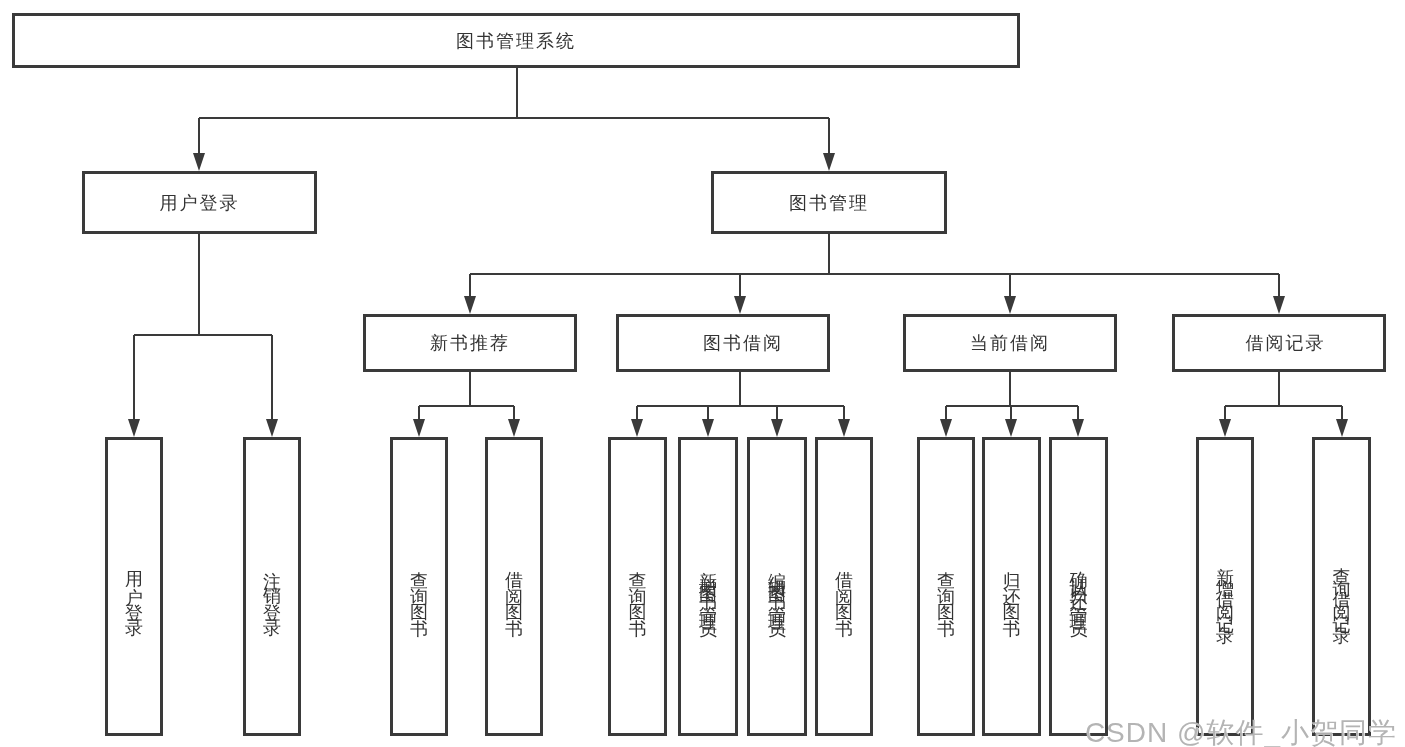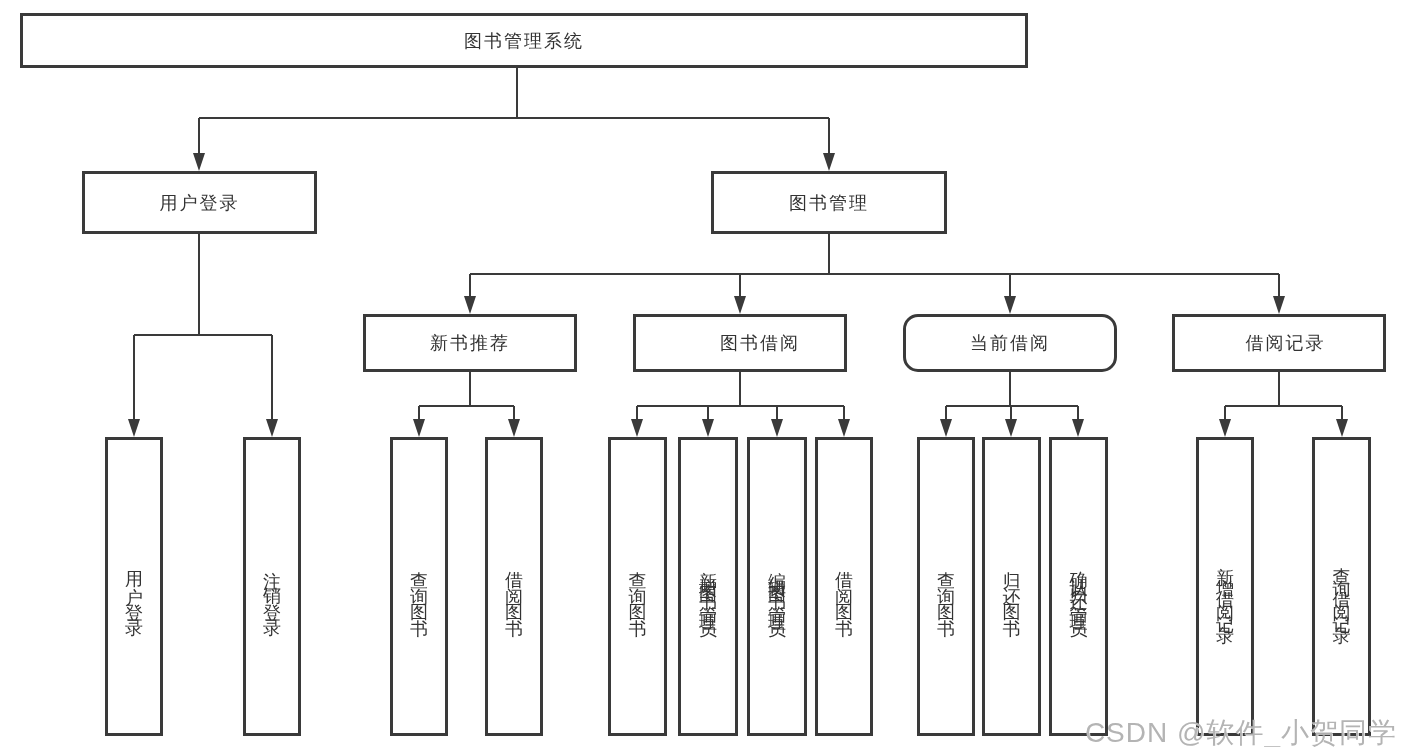--- a/index.html
+++ b/index.html
@@ -85,28 +85,28 @@
     <path d="M1010 372 V406 M946 406 H1078 M946 406 V421 M1011 406 V421 M1078 406 V421"></path>
     <polygon points="940,419 952,419 946,437"></polygon>
     <polygon points="1005,419 1017,419 1011,437"></polygon>
     <polygon points="1072,419 1084,419 1078,437"></polygon>
 
     <path d="M1279 372 V406 M1225 406 H1342 M1225 406 V421 M1342 406 V421"></path>
     <polygon points="1219,419 1231,419 1225,437"></polygon>
     <polygon points="1336,419 1348,419 1342,437"></polygon>
   </svg>
 
-  <div class="node" style="left:20px;top:13px;width:1008px;height:55px;text-align:center;">图书管理系统</div>
+  <div class="node" style="left:12px;top:13px;width:1008px;height:55px;text-align:center;">图书管理系统</div>
 
   <div class="node" style="left:82px;top:171px;width:235px;height:63px;">用户登录</div>
   <div class="node" style="left:711px;top:171px;width:236px;height:63px;">图书管理</div>
 
   <div class="node" style="left:363px;top:314px;width:214px;height:58px;">新书推荐</div>
-  <div class="node" style="left:633px;top:314px;width:214px;height:58px;padding-left:40px;">图书借阅</div>
-  <div class="node" style="left:903px;top:314px;width:214px;height:58px;border-radius:15px;">当前借阅</div>
+  <div class="node" style="left:616px;top:314px;width:214px;height:58px;padding-left:40px;">图书借阅</div>
+  <div class="node" style="left:903px;top:314px;width:214px;height:58px;">当前借阅</div>
   <div class="node" style="left:1172px;top:314px;width:214px;height:58px;padding-left:13px;">借阅记录</div>
 
   <div class="node v" style="left:105px;top:437px;width:58px;height:299px;">用户登录</div>
   <div class="node v" style="left:243px;top:437px;width:58px;height:299px;">注销登录</div>
 
   <div class="node v" style="left:390px;top:437px;width:58px;height:299px;">查询图书</div>
   <div class="node v" style="left:485px;top:437px;width:58px;height:299px;">借阅图书</div>
 
   <div class="node v" style="left:608px;top:437px;width:59px;height:299px;">查询图书</div>
   <div class="node v ls-sm" style="left:678px;top:437px;width:60px;height:299px;">新增图书（管理员）</div>

